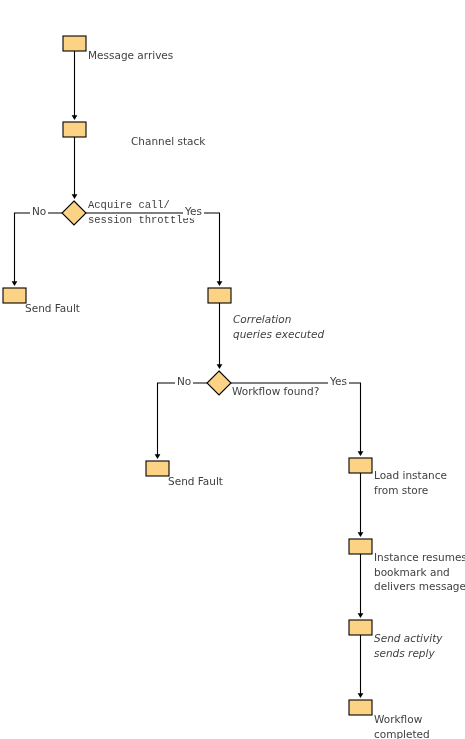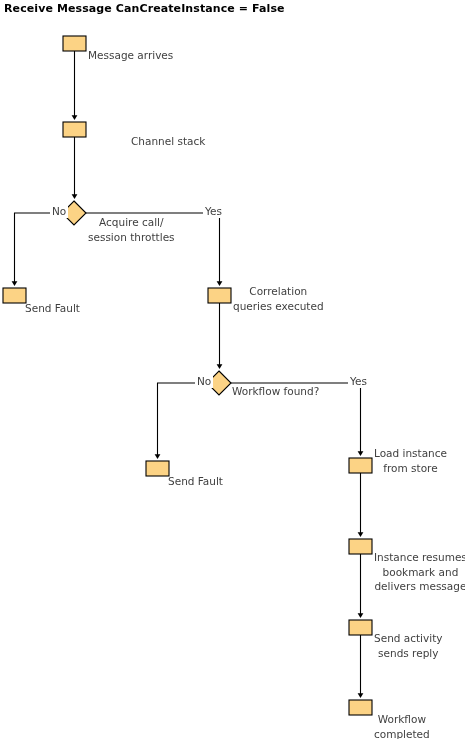--- a/index.html
+++ b/index.html
@@ -33,39 +33,36 @@
     top: 0;
     width: 465px;
     height: 739px;
   }
   .node-label {
     position: absolute;
     font-size: 10.5px;
     line-height: 14.5px;
     color: #3f3f3f;
     white-space: pre;
-    text-align: center;
   }
   .branch-label {
     position: absolute;
     font-size: 10.5px;
     line-height: 13px;
     color: #3f3f3f;
     white-space: nowrap;
     background: #ffffff;
     padding: 0 2px;
-    margin-left: 20px;
   }
 </style>
 </head>
 <body>
 
 <div id="canvas" style="background: rgb(255, 255, 255);">
 
-  <div id="diagram-title" style="color: rgb(0, 0, 0);">Receive Message CanCreateInstance = False</div>
 
   <svg id="flow" viewBox="0 0 465 739" xmlns="http://www.w3.org/2000/svg">
     <defs>
       <marker id="arrowhead" markerWidth="7" markerHeight="7" refX="2.6" refY="3" orient="auto" markerUnits="strokeWidth">
         <path d="M0,0.4 L0,5.6 L4.4,3 z" fill="#000000"></path>
       </marker>
     </defs>
     <g id="connector-layer">
         <path d="M 74.5,51 L 74.5,118" fill="none" stroke="#000000" stroke-width="1.1" marker-end="url(#arrowhead)"></path>
         <path d="M 74.5,137 L 74.5,197" fill="none" stroke="#000000" stroke-width="1.1" marker-end="url(#arrowhead)"></path>
@@ -89,33 +86,33 @@
         <rect x="349" y="458" width="23" height="15" fill="#FCD385" stroke="#000000" stroke-width="1.1"></rect>
         <rect x="349" y="539" width="23" height="15" fill="#FCD385" stroke="#000000" stroke-width="1.1"></rect>
         <rect x="349" y="620" width="23" height="15" fill="#FCD385" stroke="#000000" stroke-width="1.1"></rect>
         <rect x="349" y="700" width="23" height="15" fill="#FCD385" stroke="#000000" stroke-width="1.1"></rect>
       </g>
   </svg>
 
   <div id="label-layer">
       <div class="node-label" style="left: 88px; top: 48px; color: rgb(63, 63, 63);">Message arrives</div>
       <div class="node-label" style="left: 88px; top: 134px; color: rgb(63, 63, 63); margin-left: 43px;">Channel stack</div>
-      <div class="node-label" style="left: 88px; top: 215px; color: rgb(63, 63, 63);">Acquire call/
+      <div class="node-label" style="left: 88px; top: 198px; color: rgb(63, 63, 63); font-family: Liberation Mono, monospace;">Acquire call/
 session throttles</div>
       <div class="node-label" style="left: 25px; top: 301px; color: rgb(63, 63, 63);">Send Fault</div>
-      <div class="node-label" style="left: 233px; top: 284px; color: rgb(63, 63, 63);">Correlation
+      <div class="node-label" style="left: 233px; top: 312px; color: rgb(63, 63, 63); font-style: italic;">Correlation
 queries executed</div>
       <div class="node-label" style="left: 232px; top: 384px; color: rgb(63, 63, 63);">Workflow found?</div>
       <div class="node-label" style="left: 168px; top: 474px; color: rgb(63, 63, 63);">Send Fault</div>
-      <div class="node-label" style="left: 374px; top: 446px; color: rgb(63, 63, 63);">Load instance
+      <div class="node-label" style="left: 374px; top: 468px; color: rgb(63, 63, 63);">Load instance
 from store</div>
       <div class="node-label" style="left: 374px; top: 550px; color: rgb(63, 63, 63);">Instance resumes
 bookmark and
 delivers message</div>
-      <div class="node-label" style="left: 374px; top: 631px; color: rgb(63, 63, 63);">Send activity
+      <div class="node-label" style="left: 374px; top: 631px; color: rgb(63, 63, 63); font-style: italic;">Send activity
 sends reply</div>
       <div class="node-label" style="left: 374px; top: 712px; color: rgb(63, 63, 63);">Workflow
 completed</div>
     </div>
   <div id="branch-layer">
       <div class="branch-label" style="left: 30px; top: 205px; color: rgb(63, 63, 63);">No</div>
       <div class="branch-label" style="left: 183px; top: 205px; color: rgb(63, 63, 63);">Yes</div>
       <div class="branch-label" style="left: 175px; top: 375px; color: rgb(63, 63, 63);">No</div>
       <div class="branch-label" style="left: 328px; top: 375px; color: rgb(63, 63, 63);">Yes</div>
     </div>

